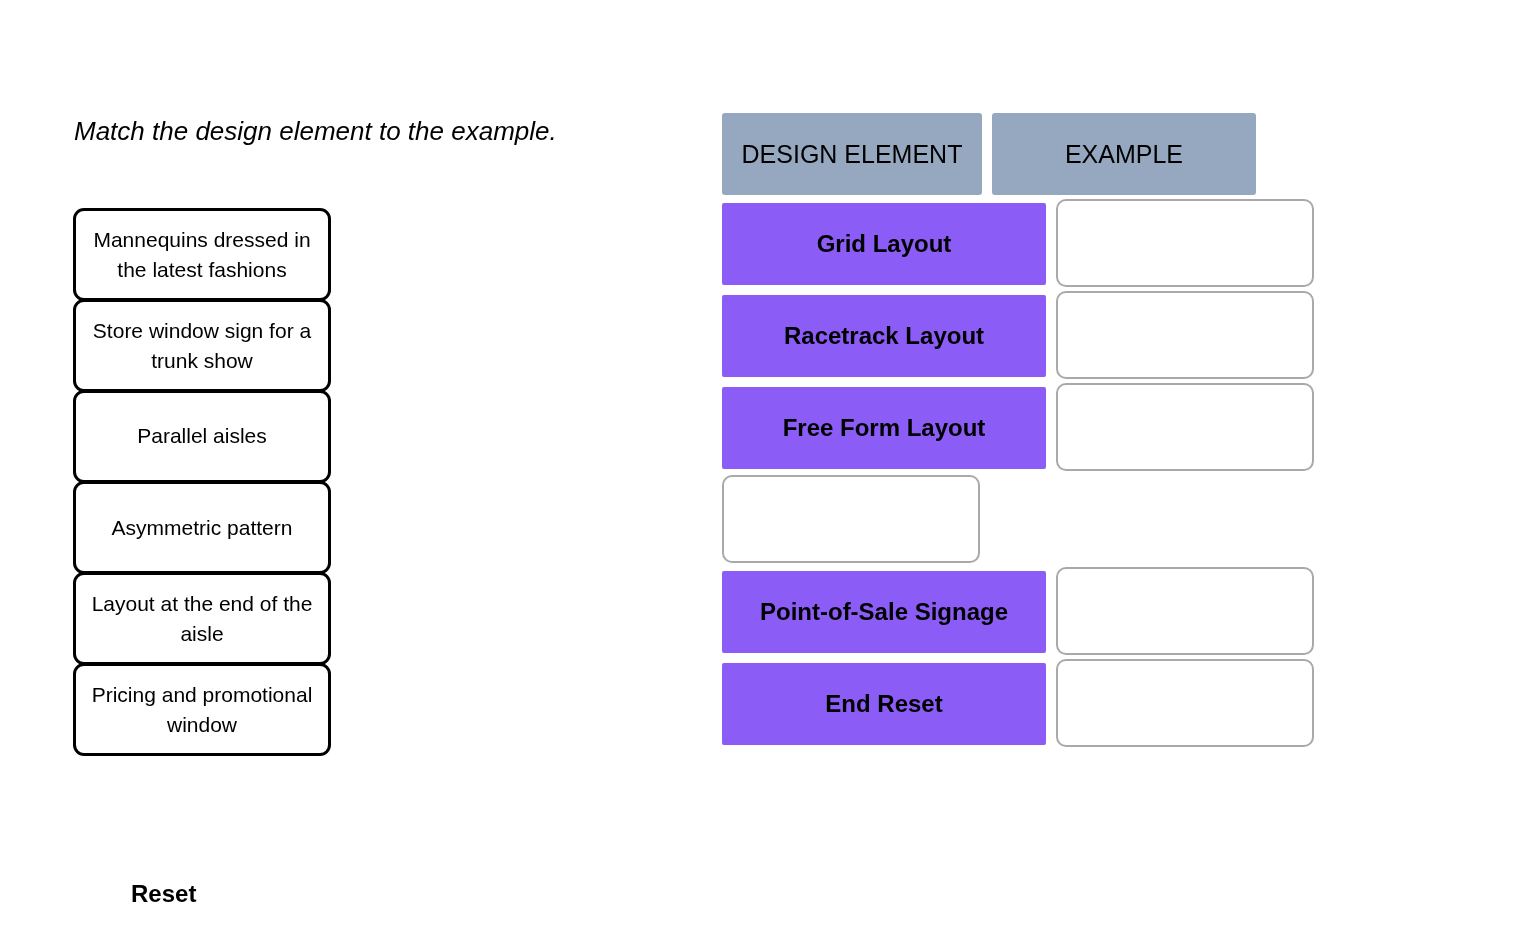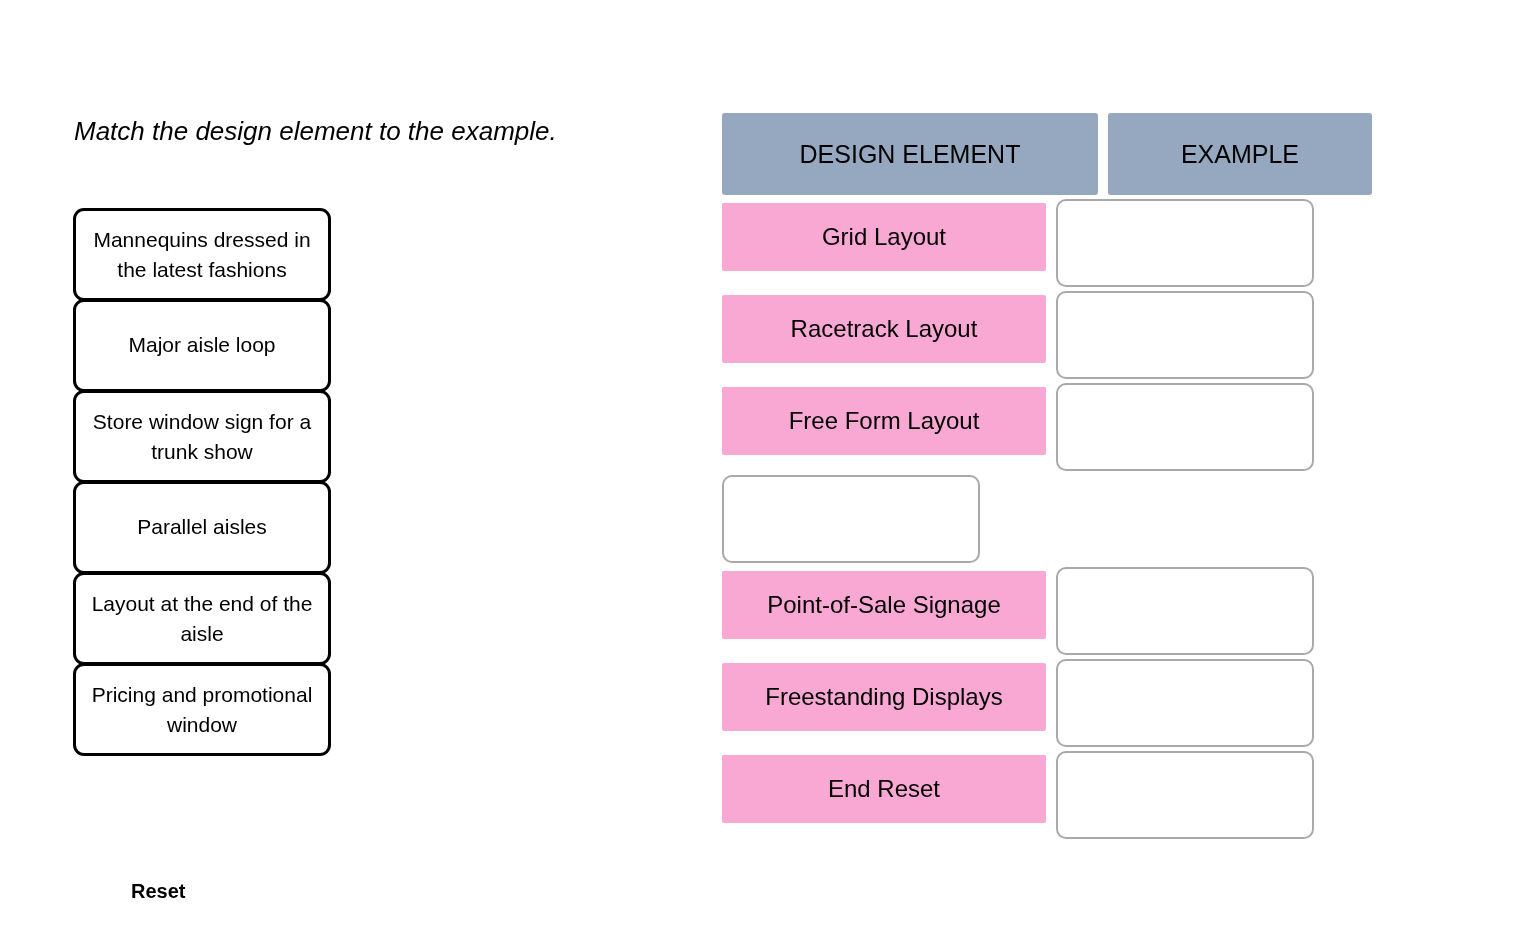--- a/index.html
+++ b/index.html
@@ -51,21 +51,21 @@
     padding: 10px 8px;
   }
   .drag-item.two-line {
     line-height: 1.4;
   }
 
   #reset-button {
     position: absolute;
     left: 131px;
     top: 880px;
-    font-size: 20px;
+    font-size: 24px;
     font-weight: bold;
     background: none;
     border: none;
     padding: 0;
     margin: 0;
     font-family: "Liberation Sans", sans-serif;
     color: #000000;
     cursor: pointer;
   }
 
@@ -84,70 +84,71 @@
     box-sizing: border-box;
     background: #95a8c0;
     height: 82px;
     display: flex;
     align-items: center;
     justify-content: center;
     font-size: 25px;
     border-radius: 3px;
   }
   .header-cell.design {
-    width: 376px;
+    width: 260px;
   }
   .header-cell.example {
     width: 264px;
   }
 
   .table-row {
     display: flex;
     gap: 10px;
     margin-bottom: 8px;
     align-items: flex-start;
   }
   .label-cell {
     box-sizing: border-box;
     width: 324px;
-    height: 68px;
-    background: #f9a8d4;
+    height: 82px;
+    background: #8b5cf6;
     display: flex;
     align-items: center;
     justify-content: center;
     text-align: center;
     font-size: 24px;
     padding: 0 6px;
     border-radius: 2px;
+    font-weight: bold;
   }
   .drop-cell {
     box-sizing: border-box;
     width: 258px;
     height: 88px;
     background: #ffffff;
     border: 2px solid #a9a9a9;
     border-radius: 10px;
     margin-top: -4px;
   }
 </style>
 </head>
 <body>
 
 <div id="prompt">Match the design element to the example.</div>
 
 <div id="drag-column">
 
   <div class="drag-item two-line">Mannequins dressed in the latest fashions</div>
 
-  <div class="drag-item">Major aisle loop</div>
 
   <div class="drag-item two-line">Store window sign for a trunk show</div>
 
   <div class="drag-item">Parallel aisles</div>
 
+  <div class="drag-item two-line">Asymmetric pattern</div>
 
   <div class="drag-item two-line">Layout at the end of the aisle</div>
 
   <div class="drag-item two-line">Pricing and promotional window</div>
 </div>
 
 <button id="reset-button">Reset</button>
 
 <div id="match-table">
 
@@ -173,23 +174,19 @@
 
   <div class="table-row">
     <div class="drop-cell"></div>
   </div>
 
   <div class="table-row">
     <div class="label-cell">Point-of-Sale Signage</div>
     <div class="drop-cell"></div>
   </div>
 
-  <div class="table-row">
-    <div class="label-cell">Freestanding Displays</div>
-    <div class="drop-cell"></div>
-  </div>
 
   <div class="table-row">
     <div class="label-cell">End Reset</div>
     <div class="drop-cell"></div>
   </div>
 
 </div>
 
 </body></html>

